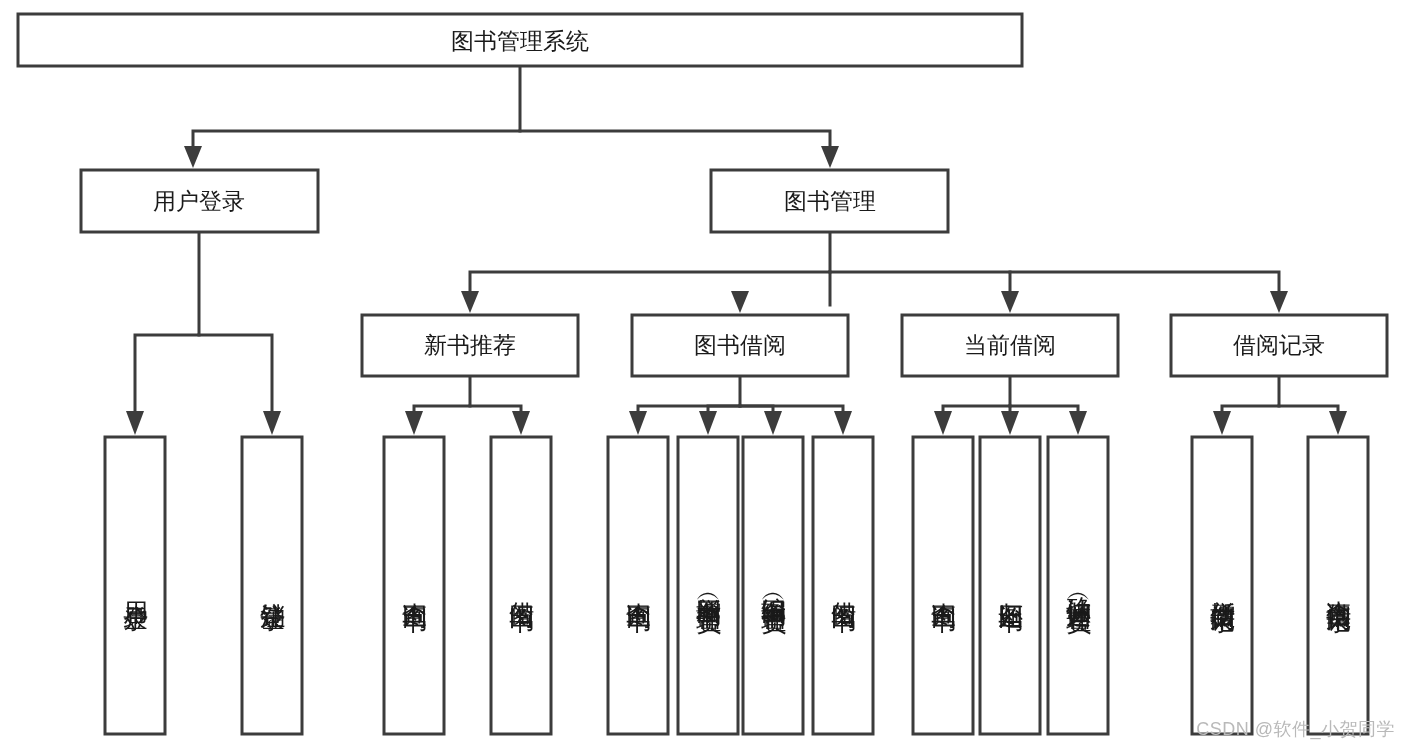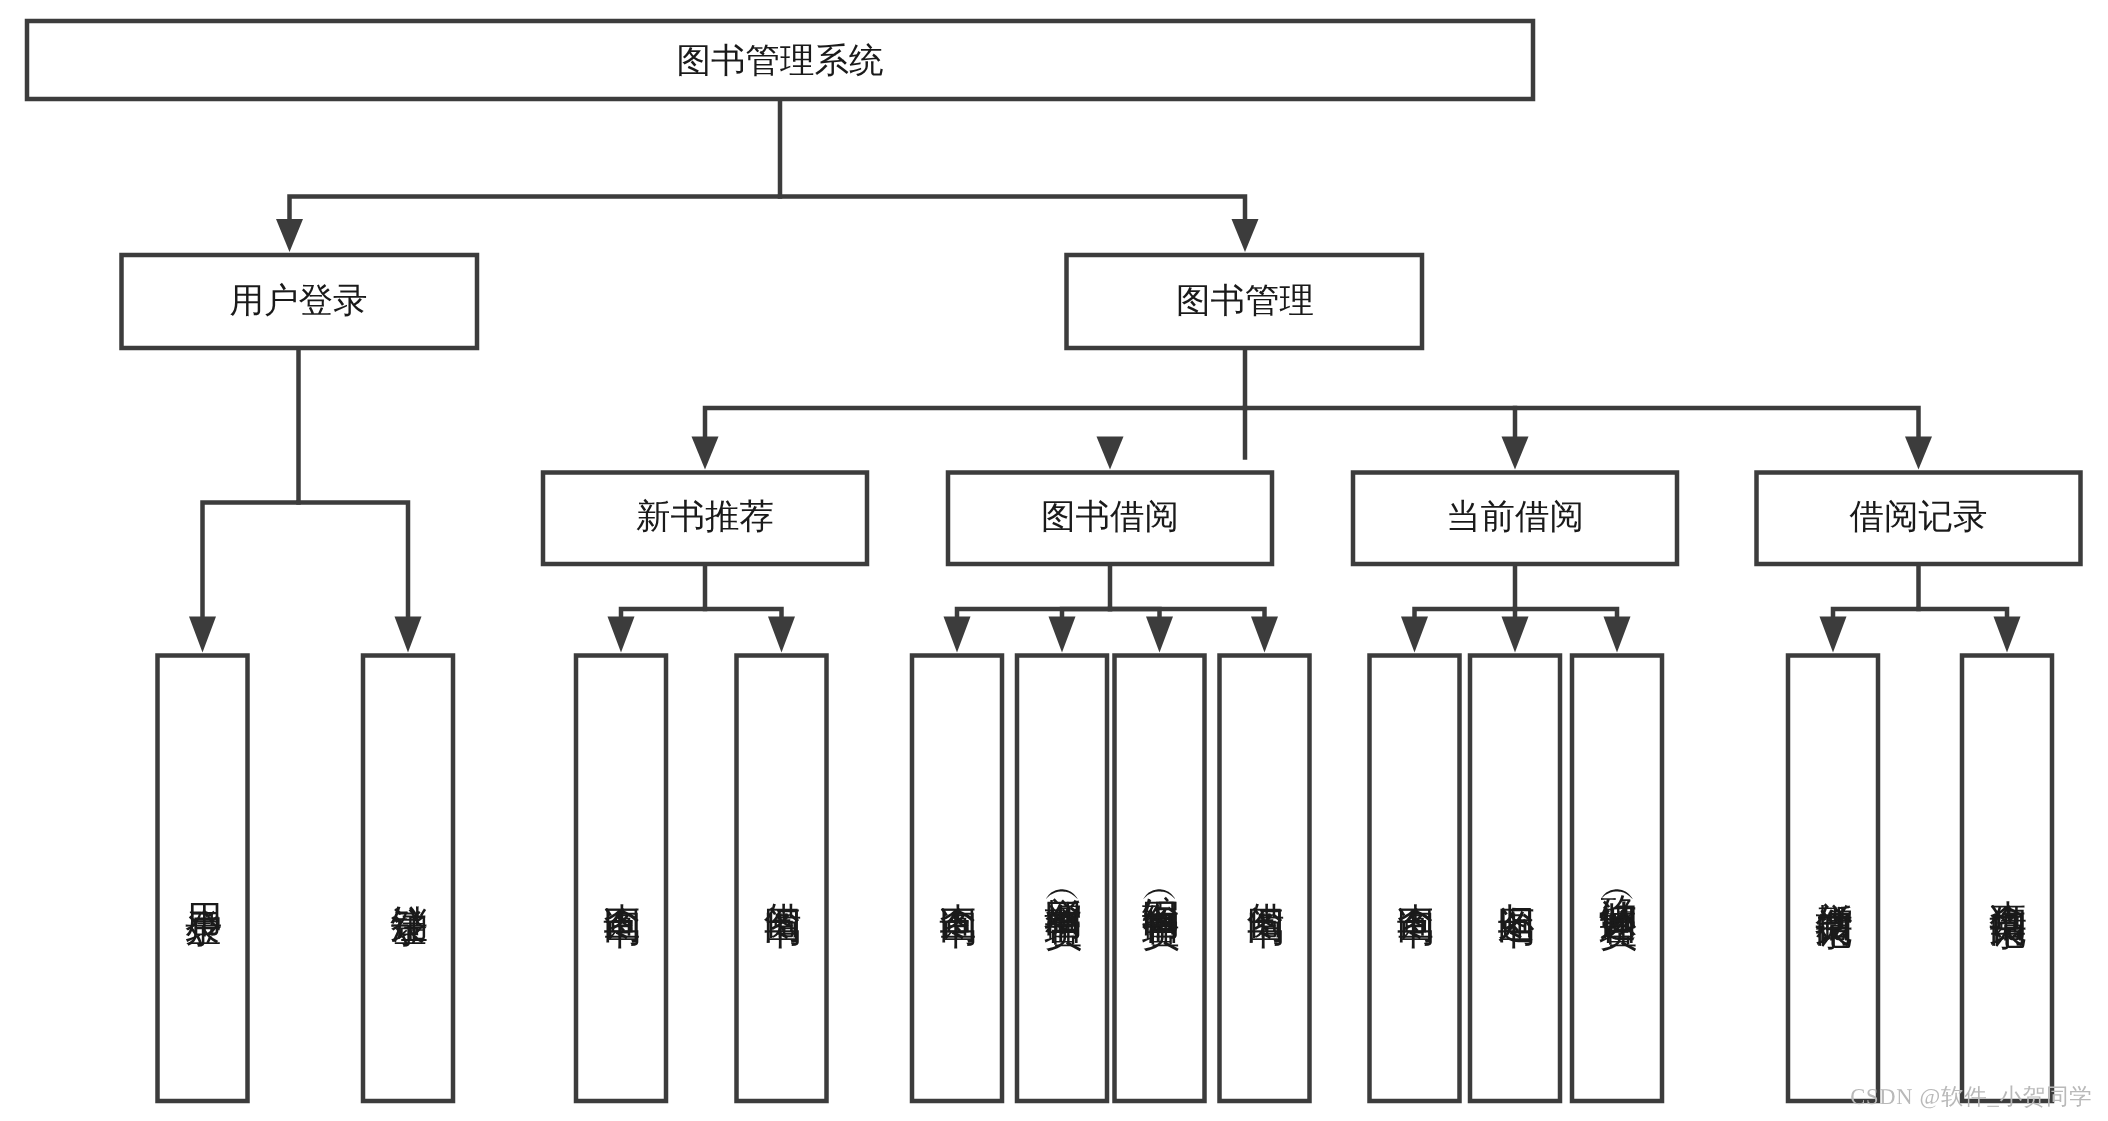--- a/index.html
+++ b/index.html
@@ -60,22 +60,22 @@
     display: flex;
     align-items: center;
     justify-content: center;
     white-space: nowrap;
     pointer-events: none;
   }
   .watermark {
     position: absolute;
     right: 10px;
     bottom: 6px;
-    font-family: Liberation Serif, serif;
-    font-size: 15px;
+    font-family: Liberation Sans, sans-serif;
+    font-size: 18px;
     color: #b9b9b9;
     letter-spacing: 0.5px;
     user-select: none;
   }
 </style>
 </head>
 <body>
 
 <div id="diagram-root">
 

